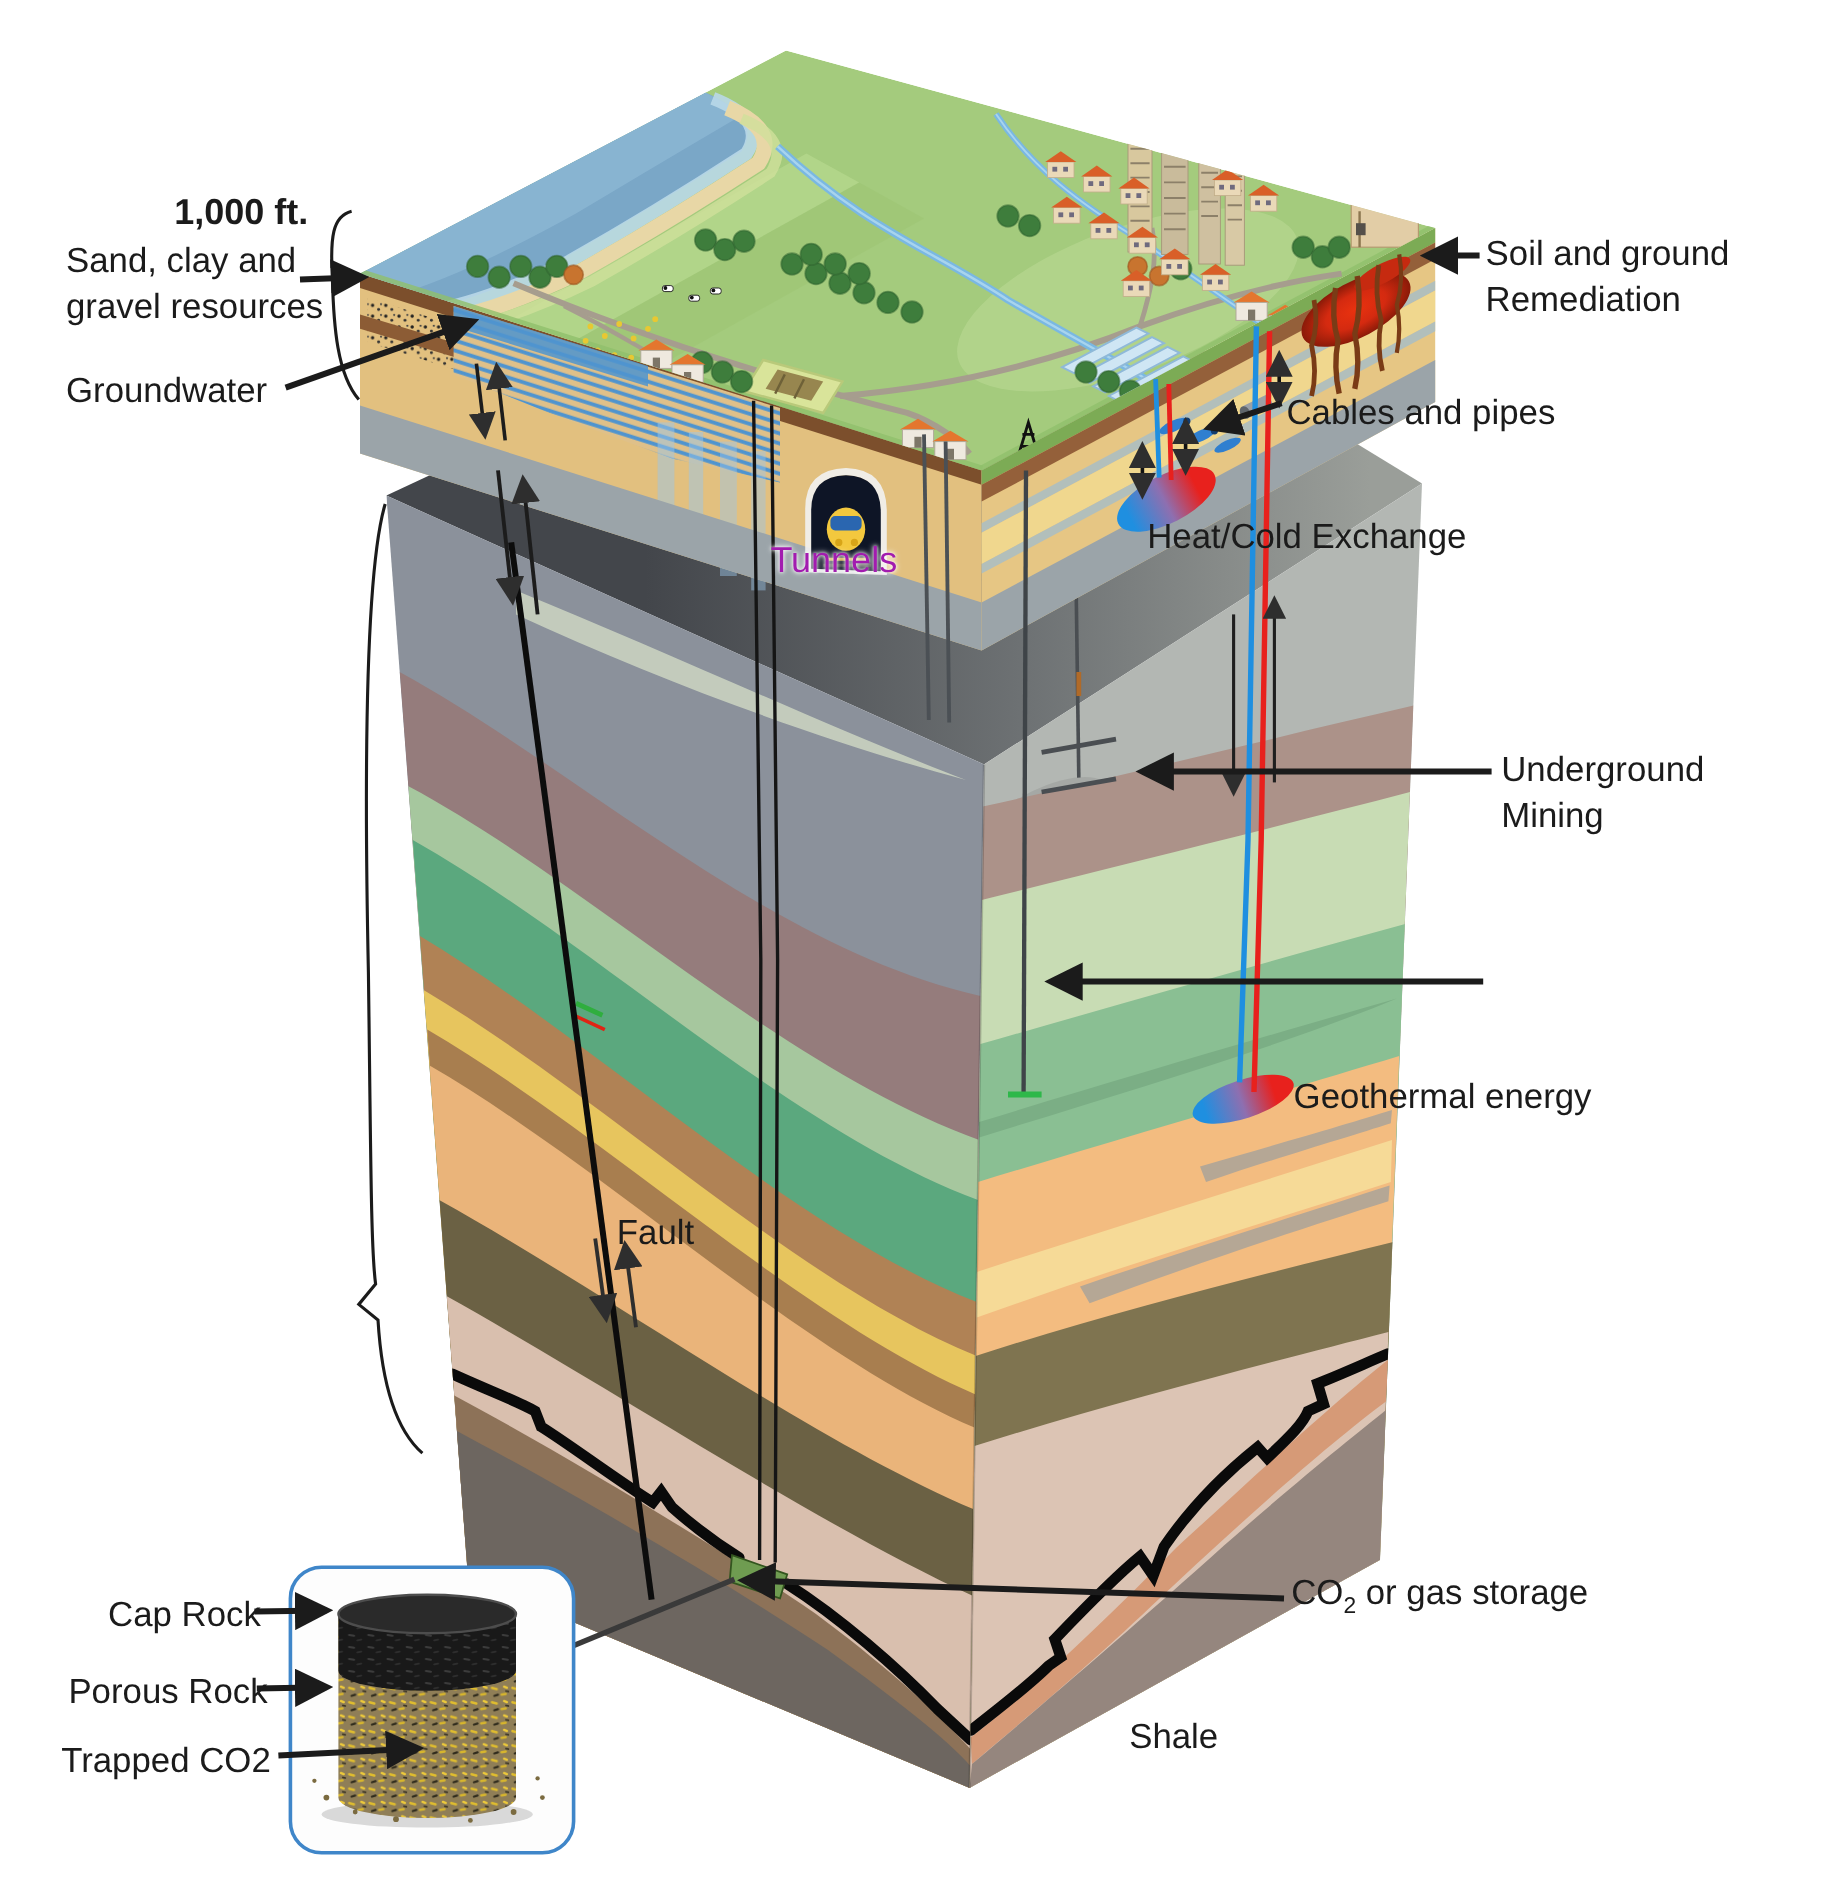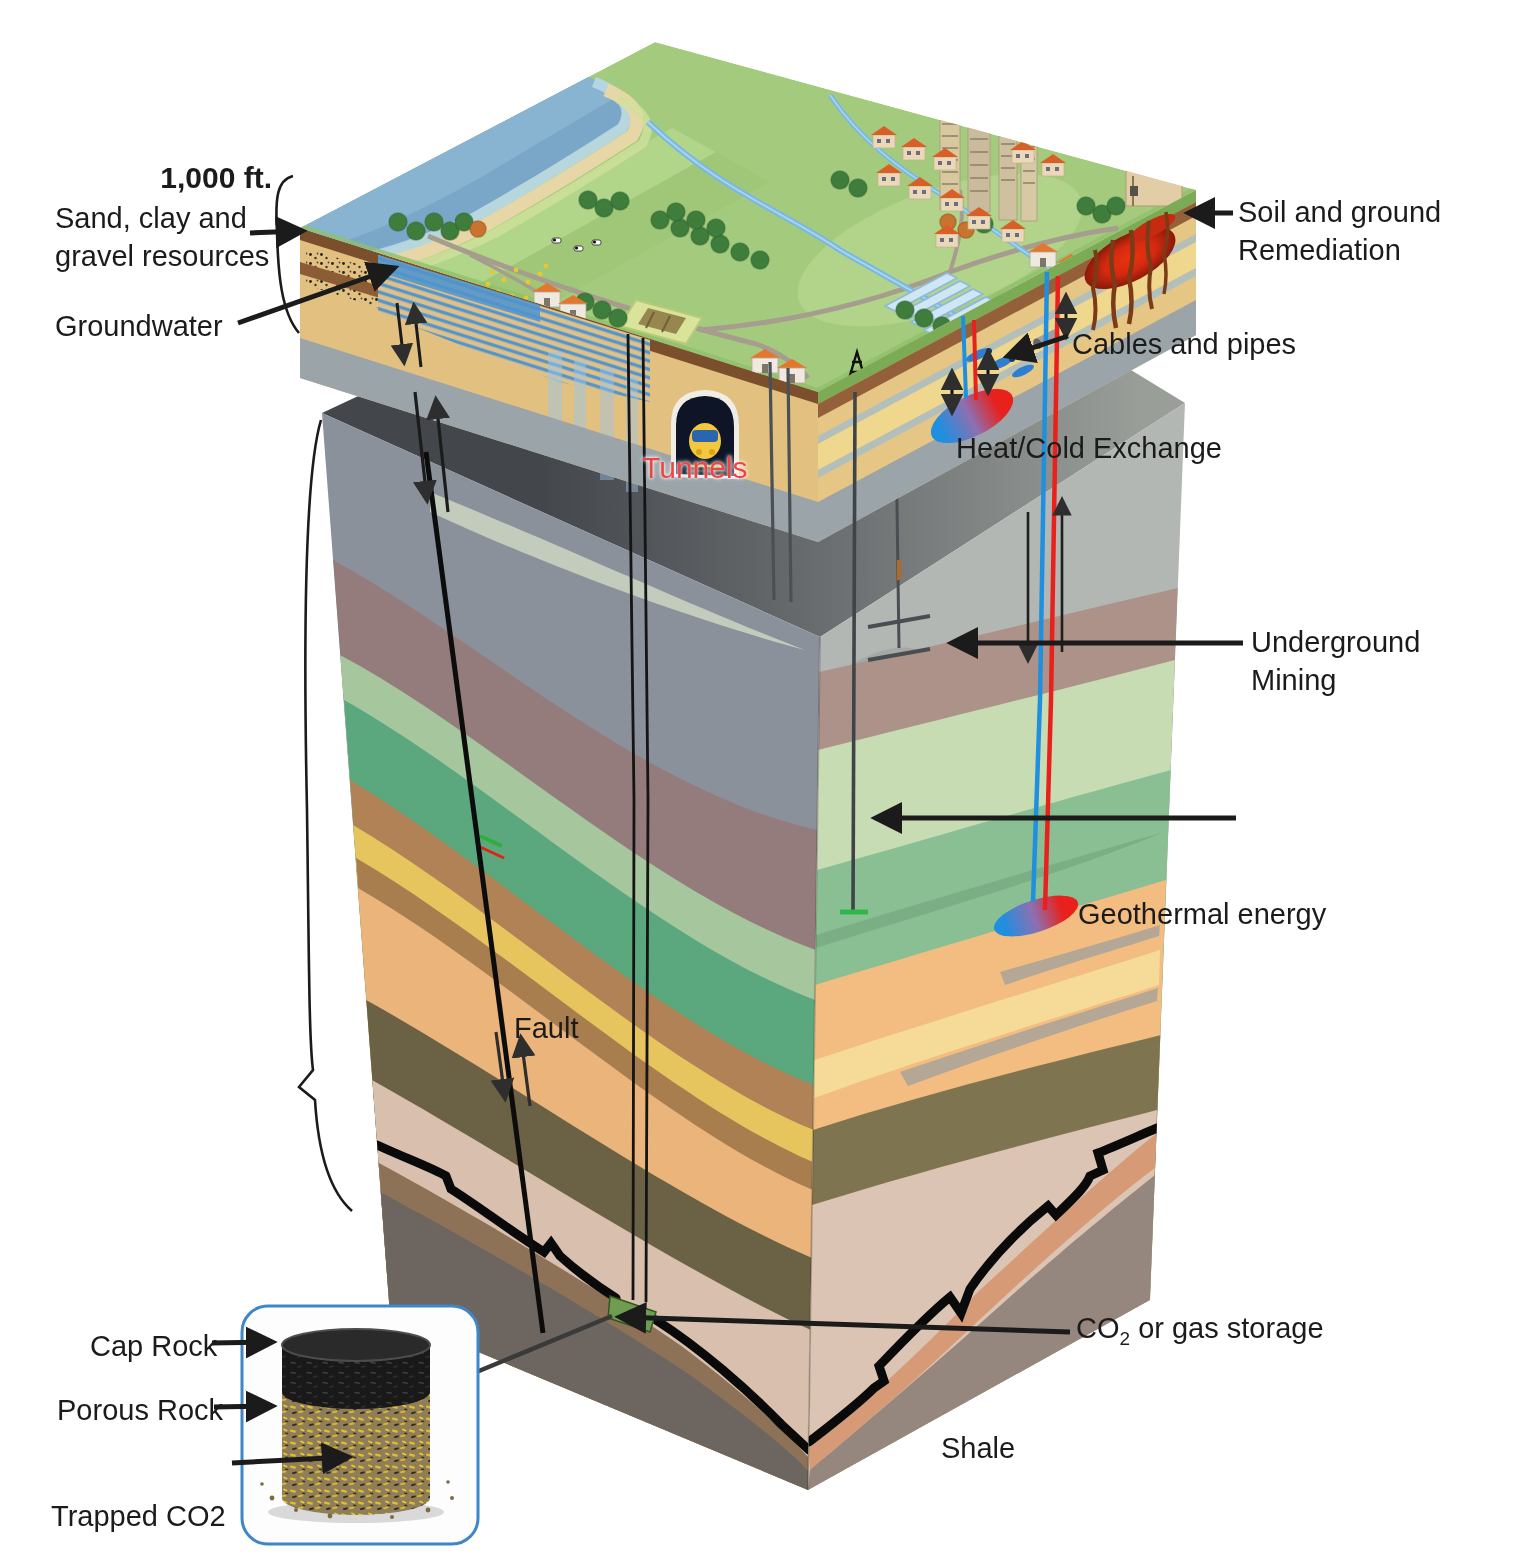--- a/index.html
+++ b/index.html
@@ -2,21 +2,21 @@
 <html><head>
 <meta charset="utf-8">
 <style>
   html,body{margin:0;padding:0;background:#fff;}
   #stage{position:relative;width:1533px;height:1566px;background:#fff;overflow:hidden;
          font-family:"Liberation Sans",sans-serif;}
   #stage svg{position:absolute;left:0;top:0;}
   .lbl{position:absolute;font:29px/1.3 "Liberation Sans",sans-serif;color:#1b1b1b;white-space:normal;}
   .lbl span{display:block;}
   .bold{font-weight:bold;font-size:30px;}
-  .tunnels{font-size:30px;color:#ef4444;text-shadow:0 0 5px #fff,0 0 3px #fff;}
+  .tunnels{font-size:30px;color:#a21caf;text-shadow:0 0 5px #fff,0 0 3px #fff;}
   sub{font-size:19px;line-height:0;}
   .nowrap{white-space:nowrap;}
 </style>
 </head>
 <body>
 
 <div id="stage">
 <svg width="1533" height="1566" viewBox="0 0 1533 1566">
 <defs>
   <marker id="ah" viewBox="0 0 10 10" refX="8.2" refY="5" markerWidth="6.4" markerHeight="6.4" orient="auto-start-reverse">
@@ -455,21 +455,21 @@
     <line x1="1243" y1="643" x2="952" y2="643" marker-end="url(#ah)"></line>
     <line x1="1236" y1="818" x2="876" y2="818" marker-end="url(#ah)"></line>
     <line x1="1070" y1="1332" x2="620" y2="1317" marker-end="url(#ah)"></line>
     <line x1="212" y1="1343" x2="272" y2="1342" marker-end="url(#ah)"></line>
     <line x1="214" y1="1407" x2="272" y2="1406" marker-end="url(#ah)"></line>
     <line x1="232" y1="1463" x2="348" y2="1457" marker-end="url(#ah)"></line>
   </g>
 </g>
 </svg>
 
-<div class="lbl bold" style="left:130px;top:158px;width:142px;text-align:right;">1,000 ft.</div>
+<div class="lbl bold" style="left:130px;top:158px;width:142px;text-align:center;">1,000 ft.</div>
 
 <div class="lbl" style="left:55px;top:200px;width:235px;">
   <span>Sand, clay and</span>
   <span>gravel resources</span>
 </div>
 
 <div class="lbl" style="left:55px;top:308px;">Groundwater</div>
 
 <div class="lbl" style="left:1238px;top:194px;width:250px;">
   <span>Soil and ground</span>
@@ -494,14 +494,14 @@
 
 
 <div class="lbl nowrap" style="left:1076px;top:1310px;"><span style="display:inline">CO</span><sub>2</sub><span style="display:inline"> or gas storage</span></div>
 
 <div class="lbl" style="left:941px;top:1418px;margin-top:12px;">Shale</div>
 
 <div class="lbl nowrap" style="left:90px;top:1328px;">Cap Rock</div>
 
 <div class="lbl nowrap" style="left:57px;top:1392px;">Porous Rock</div>
 
-<div class="lbl nowrap" style="left:51px;top:1450px;margin-top:48px;">Trapped CO2</div>
+<div class="lbl nowrap" style="left:51px;top:1450px;">Trapped CO2</div>
 </div>
 
 </body></html>

